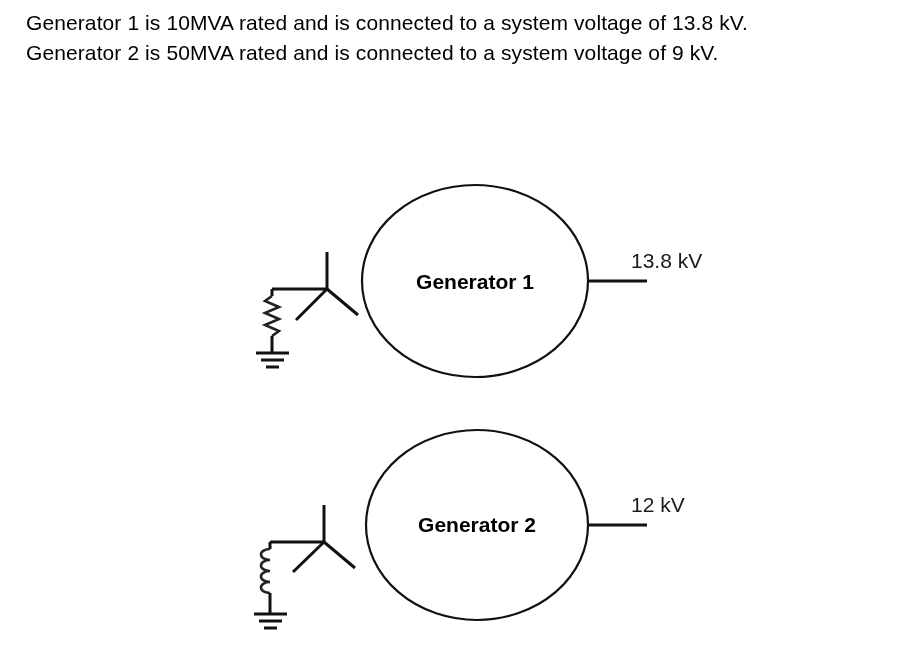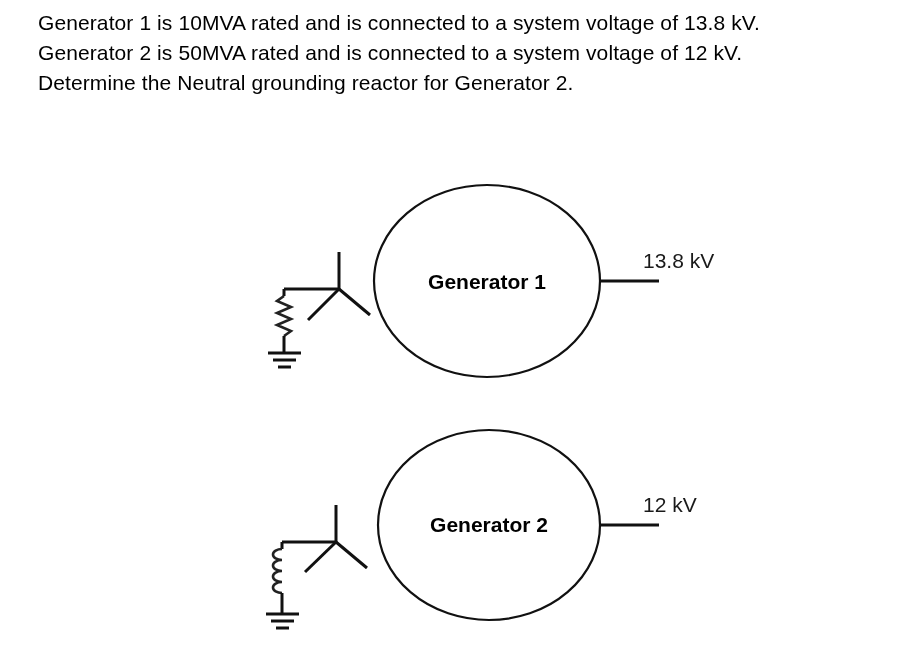--- a/index.html
+++ b/index.html
@@ -10,21 +10,21 @@
   body {
     width: 913px;
     height: 649px;
     position: relative;
     overflow: hidden;
     font-family: "Liberation Sans", sans-serif;
     color: #000000;
   }
   #page-root {
     position: absolute;
-    left: 16px;
+    left: 4px;
     top: 0;
     width: 882px;
     height: 649px;
   }
   
   .problem-text {
     position: absolute;
     left: 22px;
     top: 8px;
     width: 870px;
@@ -73,22 +73,21 @@
     fill: none;
   }
 </style>
 </head>
 <body>
 
 <div id="page-root">
 
   <div class="problem-text">
     <div class="problem-line">Generator 1 is 10MVA rated and is connected to a system voltage of 13.8 kV.</div>
-    <div class="problem-line">Generator 2 is 50MVA rated and is connected to a system voltage of 12 kV.</div>
-    <div class="problem-line">Determine the Neutral grounding reactor for Generator 2.</div>
+    <div class="problem-line">Generator 2 is 50MVA rated and is connected to a system voltage of 9 kV.</div>
   </div>
 
   <svg class="diagram-svg" viewBox="0 0 913 649">
 
     <g>
 
       <ellipse class="stroke-circle" cx="471" cy="281" rx="113" ry="96"></ellipse>
 
       <text class="gen-label" x="471" y="289" text-anchor="middle">Generator 1</text>
 

